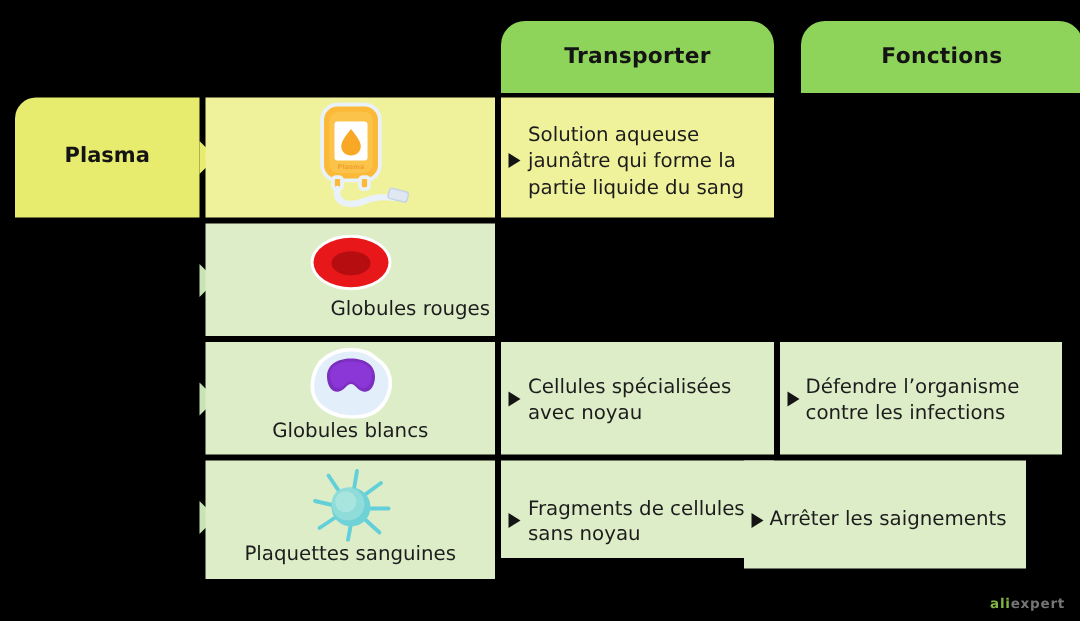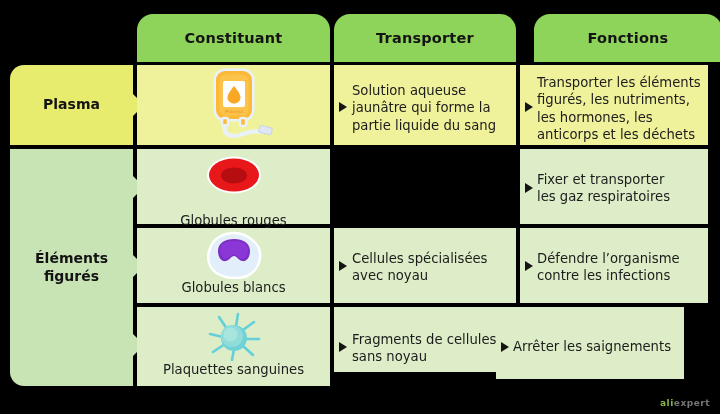--- a/index.html
+++ b/index.html
@@ -71,39 +71,32 @@
     font-size:9px;font-weight:bold;color:#8a8a8a;
     letter-spacing:.5px;opacity:.85;
   }
   .wm .hl{color:#9bd34f;}
 </style>
 </head>
 <body>
 
 <div id="table">
 
-  <div class="cell hdr" style="left:137px;top:14px;width:193px;height:48px;">
-    <span>Constituant</span>
-  </div>
   <div class="cell hdr" style="left:334px;top:14px;width:182px;height:48px;">
     <span>Transporter</span>
   </div>
   <div class="cell hdr" style="left:520px;top:14px;width:188px;height:48px;margin-left:14px;">
     <span>Fonctions</span>
   </div>
 
   <div class="cell rowlabel plasma" style="left:10px;top:65px;width:123px;height:80px;">
     <span>Plasma</span>
   </div>
   <div class="nub y" style="left:133px;top:94px;"></div>
 
-  <div class="cell rowlabel figures" style="left:10px;top:149px;width:123px;height:237px;">
-    <span>Éléments
-figurés</span>
-  </div>
   <div class="nub g" style="left:133px;top:176px;"></div>
   <div class="nub g" style="left:133px;top:255px;"></div>
   <div class="nub g" style="left:133px;top:334px;"></div>
 
   <div class="cell body-y" style="left:137px;top:65px;width:193px;height:80px;">
     <div class="artbox" style="left:52px;top:3px;width:90px;height:76px;">
       <svg viewBox="0 0 90 76" width="90" height="76">
         <g>
           <rect x="27" y="3" width="36" height="48" rx="9" ry="9" fill="none" stroke="#e9f2fb" stroke-width="5"></rect>
           <rect x="27" y="3" width="36" height="48" rx="9" ry="9" fill="#fbb937"></rect>
@@ -120,45 +113,33 @@
     </div>
   </div>
 
   <div class="cell body-y" style="left:334px;top:65px;width:182px;height:80px;text-decoration:underline;">
     <div class="marker" style="left:5px;top:37px;"></div>
     <div class="txt" style="left:18px;top:17px;width:160px;">Solution aqueuse
 jaunâtre qui forme la
 partie liquide du sang</div>
   </div>
 
-  <div class="cell body-y" style="left:520px;top:65px;width:188px;height:80px;">
-    <div class="marker" style="left:5px;top:37px;"></div>
-    <div class="txt" style="left:17px;top:9px;width:170px;">Transporter les éléments
-figurés, les nutriments,
-les hormones, les
-anticorps et les déchets</div>
-  </div>
 
   <div class="cell body-g" style="left:137px;top:149px;width:193px;height:75px;">
     <div class="artbox" style="left:66px;top:5px;width:62px;height:42px;">
       <svg viewBox="0 0 62 42" width="62" height="42">
         <ellipse cx="31" cy="21" rx="27" ry="18.5" fill="#ffffff"></ellipse>
         <ellipse cx="31" cy="21" rx="25" ry="16.5" fill="#e8171a"></ellipse>
         <ellipse cx="31" cy="21.5" rx="13" ry="8" fill="#b50d10"></ellipse>
       </svg>
     </div>
-    <div class="caption" style="left:0;top:64px;">Globules rouges</div>
+    <div class="caption" style="left:0;top:50px;padding-left:40px;">Globules rouges</div>
   </div>
 
 
-  <div class="cell body-g" style="left:520px;top:149px;width:188px;height:75px;">
-    <div class="marker" style="left:5px;top:34px;"></div>
-    <div class="txt" style="left:17px;top:22px;width:170px;">Fixer et transporter
-les gaz respiratoires</div>
-  </div>
 
   <div class="cell body-g" style="left:137px;top:228px;width:193px;height:75px;">
     <div class="artbox" style="left:68px;top:3px;width:58px;height:48px;">
       <svg viewBox="0 0 58 48" width="58" height="48">
         <path d="M29 2 C37 2 43 5 47 9 C53 13 56 20 55 27 C54 35 49 42 42 45 C36 47.5 28 47.5 21 46 C13 44 6 39 4 32 C2 25 4 16 9 10 C14 5 21 2 29 2 Z" fill="#e3eefb" stroke="#ffffff" stroke-width="2.5"></path>
         <path d="M13 20 C13 12 20 8 29 8 C38 8 45 12 45 20 C45 27 41 31 37 30 C33 29 32 25 29 25 C26 25 25 29 21 30 C17 31 13 27 13 20 Z" fill="#7b2fbf"></path>
         <path d="M15 19 C15 13 21 10 29 10 C37 10 43 13 43 19 C43 25 39.5 28.6 36.5 27.8 C33.4 27 32 23.4 29 23.4 C26 23.4 24.6 27 21.5 27.8 C18.5 28.6 15 25 15 19 Z" fill="#8b36d6"></path>
       </svg>
     </div>
     <div class="caption" style="left:0;top:52px;">Globules blancs</div>

